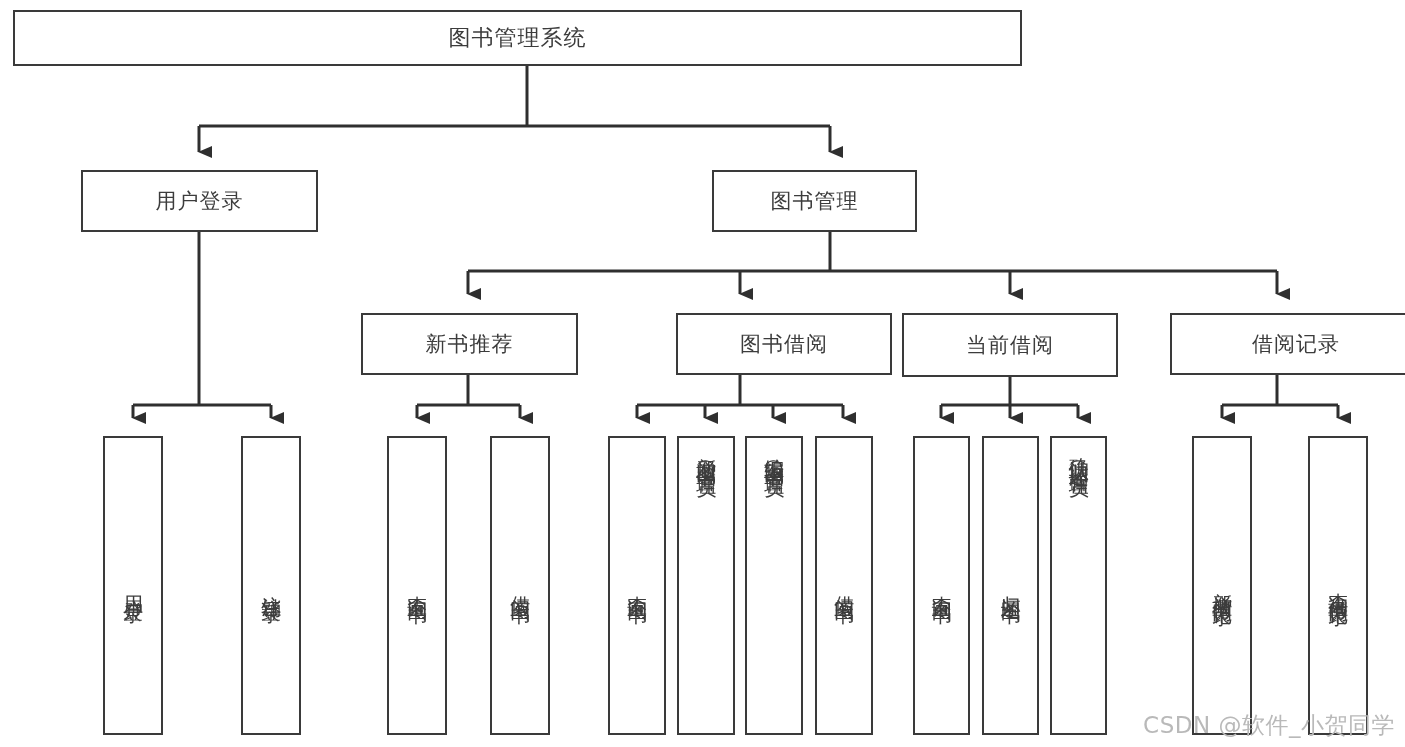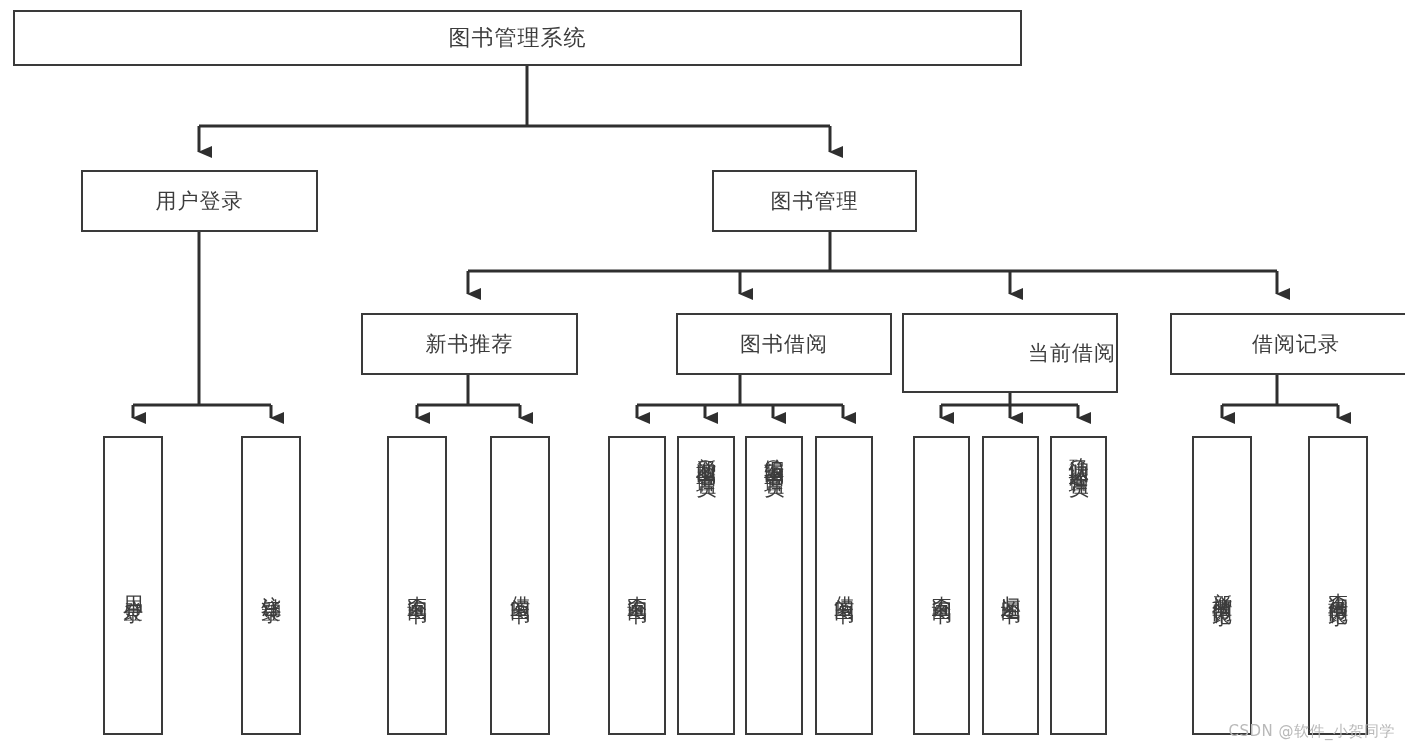--- a/index.html
+++ b/index.html
@@ -65,21 +65,21 @@
     margin: 0 auto;
   }
   .node.v.centered {
     align-items: center;
     padding-top: 0;
   }
   .watermark {
     position: absolute;
     right: 10px;
     bottom: 6px;
-    font-size: 15px;
+    font-size: 23px;
     color: #b9b9b9;
     letter-spacing: 0.5px;
     font-family: "DejaVu Sans", "Liberation Sans", sans-serif;
     white-space: nowrap;
   }
 </style>
 </head>
 <body>
 
 <div id="canvas">
@@ -152,21 +152,21 @@
   </div>
 
   <div class="node h" style="left:361px; top:313px; width:217px; height:62px;">
     <span class="label">新书推荐</span>
   </div>
 
   <div class="node h" style="left:632px; top:313px; width:216px; height:62px;margin-left:44px;">
     <span class="label">图书借阅</span>
   </div>
 
-  <div class="node h" style="left:902px; top:313px; width:216px; height:80px;justify-content:flex-end;">
+  <div class="node h" style="left:902px; top:313px; width:216px; height:64px;">
     <span class="label">当前借阅</span>
   </div>
 
   <div class="node h" style="left:1170px; top:313px; width:252px; height:62px;">
     <span class="label">借阅记录</span>
   </div>
 
   <div class="node v centered" style="left:103px; top:436px; width:60px; height:299px;">
     <span class="label">用户登录</span>
   </div>

